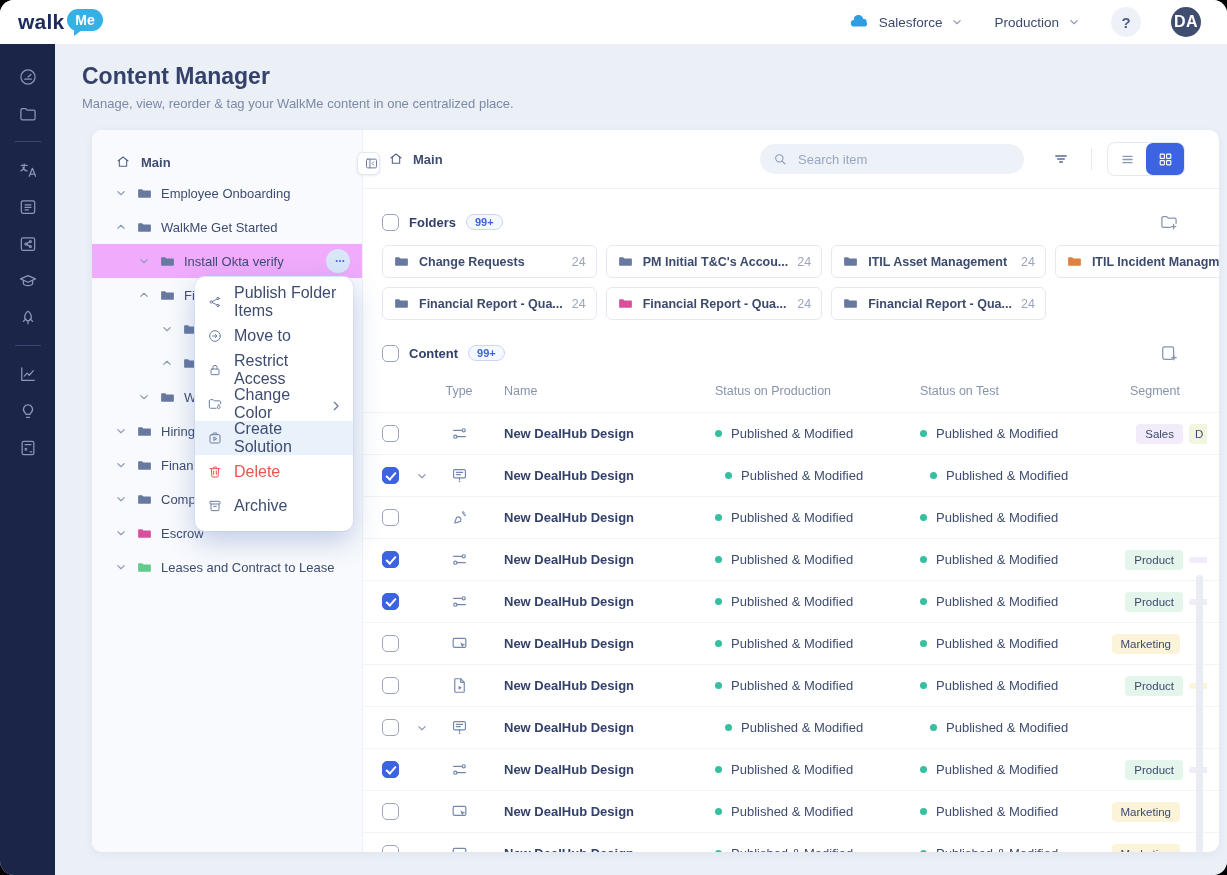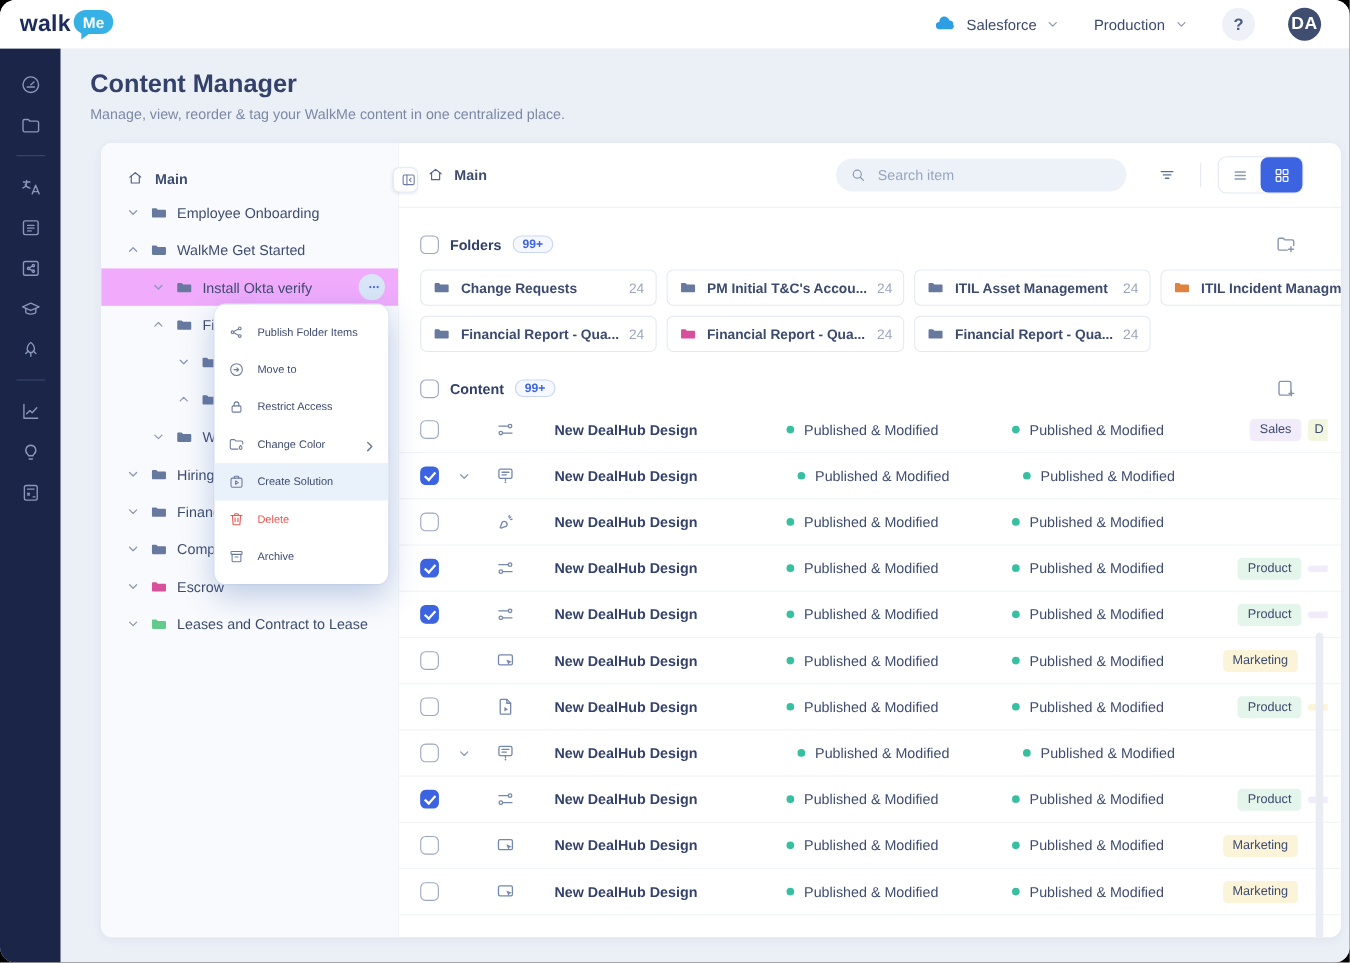--- a/index.html
+++ b/index.html
@@ -124,21 +124,21 @@
   .pill{font-size:11.5px;color:#3c4a6e;padding:3px 9px;border-radius:4px;white-space:nowrap;line-height:14px;}
   .pill.partial{width:12px;padding:3px 0 3px 6px;margin-right:-27px;border-radius:4px 0 0 4px;overflow:hidden;}
   .seg-lavender{background:#f2ecfa;} .seg-lime{background:#f3f6df;}
   .seg-green{background:#e4f5eb;} .seg-yellow{background:#fbf4d9;}
 
   .sbar{position:absolute;right:16px;top:445px;width:7px;height:278px;background:#e9edf3;border-radius:4px;}
 
   
   .menu{position:absolute;left:103px;top:147px;width:158px;background:#fff;border-radius:10px;
         box-shadow:0 10px 28px rgba(60,95,170,.30),0 0 0 1px #eaf1fb;padding:8px 0;z-index:8;}
-  .mitem{height:34px;display:flex;align-items:center;gap:11px;padding:0 12px;font-size:10px;color:#3e4c70;}
+  .mitem{height:34px;display:flex;align-items:center;gap:11px;padding:0 12px;font-size:16px;color:#3e4c70;}
   .mitem svg{width:16px;height:16px;color:#6d7ca0;flex:0 0 16px;}
   .mitem.hl{background:#e9f1fb;}
   .mitem.danger{color:#e8564f;}
   .mitem.danger svg{color:#e8564f;}
   .mitem .sub{margin-left:auto;width:13px;height:13px;color:#8c99b5;}
 </style>
 </head>
 <body>
 
 <div class="window">
@@ -496,20 +496,27 @@
             <span class="badge">99+</span>
             <button class="sec-add">
               <svg viewBox="0 0 24 24" fill="none" stroke="currentColor" stroke-width="1.5" stroke-linecap="round" stroke-linejoin="round">
                   <rect x="4.5" y="4.5" width="13" height="15" rx="2"></rect>
                   <path d="M18 14.8v5.4M15.3 17.5h5.4"></path>
                 </svg>
             </button>
           </div>
 
           <div class="ttable">
+            <div class="thead">
+              <span class="h-type">Type</span>
+              <span class="h-name">Name</span>
+              <span class="h-prod">Status on Production</span>
+              <span class="h-test">Status on Test</span>
+              <span class="h-seg">Segment</span>
+            </div>
             <div id="trows">
                 <div class="trowc">
                   <span class="cb"></span>
                   <span class="rchev"></span>
                   <span class="ticon"><svg viewBox="0 0 24 24" fill="none" stroke="currentColor" stroke-width="1.5" stroke-linecap="round" stroke-linejoin="round">
                       <path d="M4.5 8h10.5"></path>
                       <circle cx="17.3" cy="8" r="2"></circle>
                       <path d="M9 16h10.5"></path>
                       <circle cx="6.7" cy="16" r="2"></circle>
                     </svg></span>

